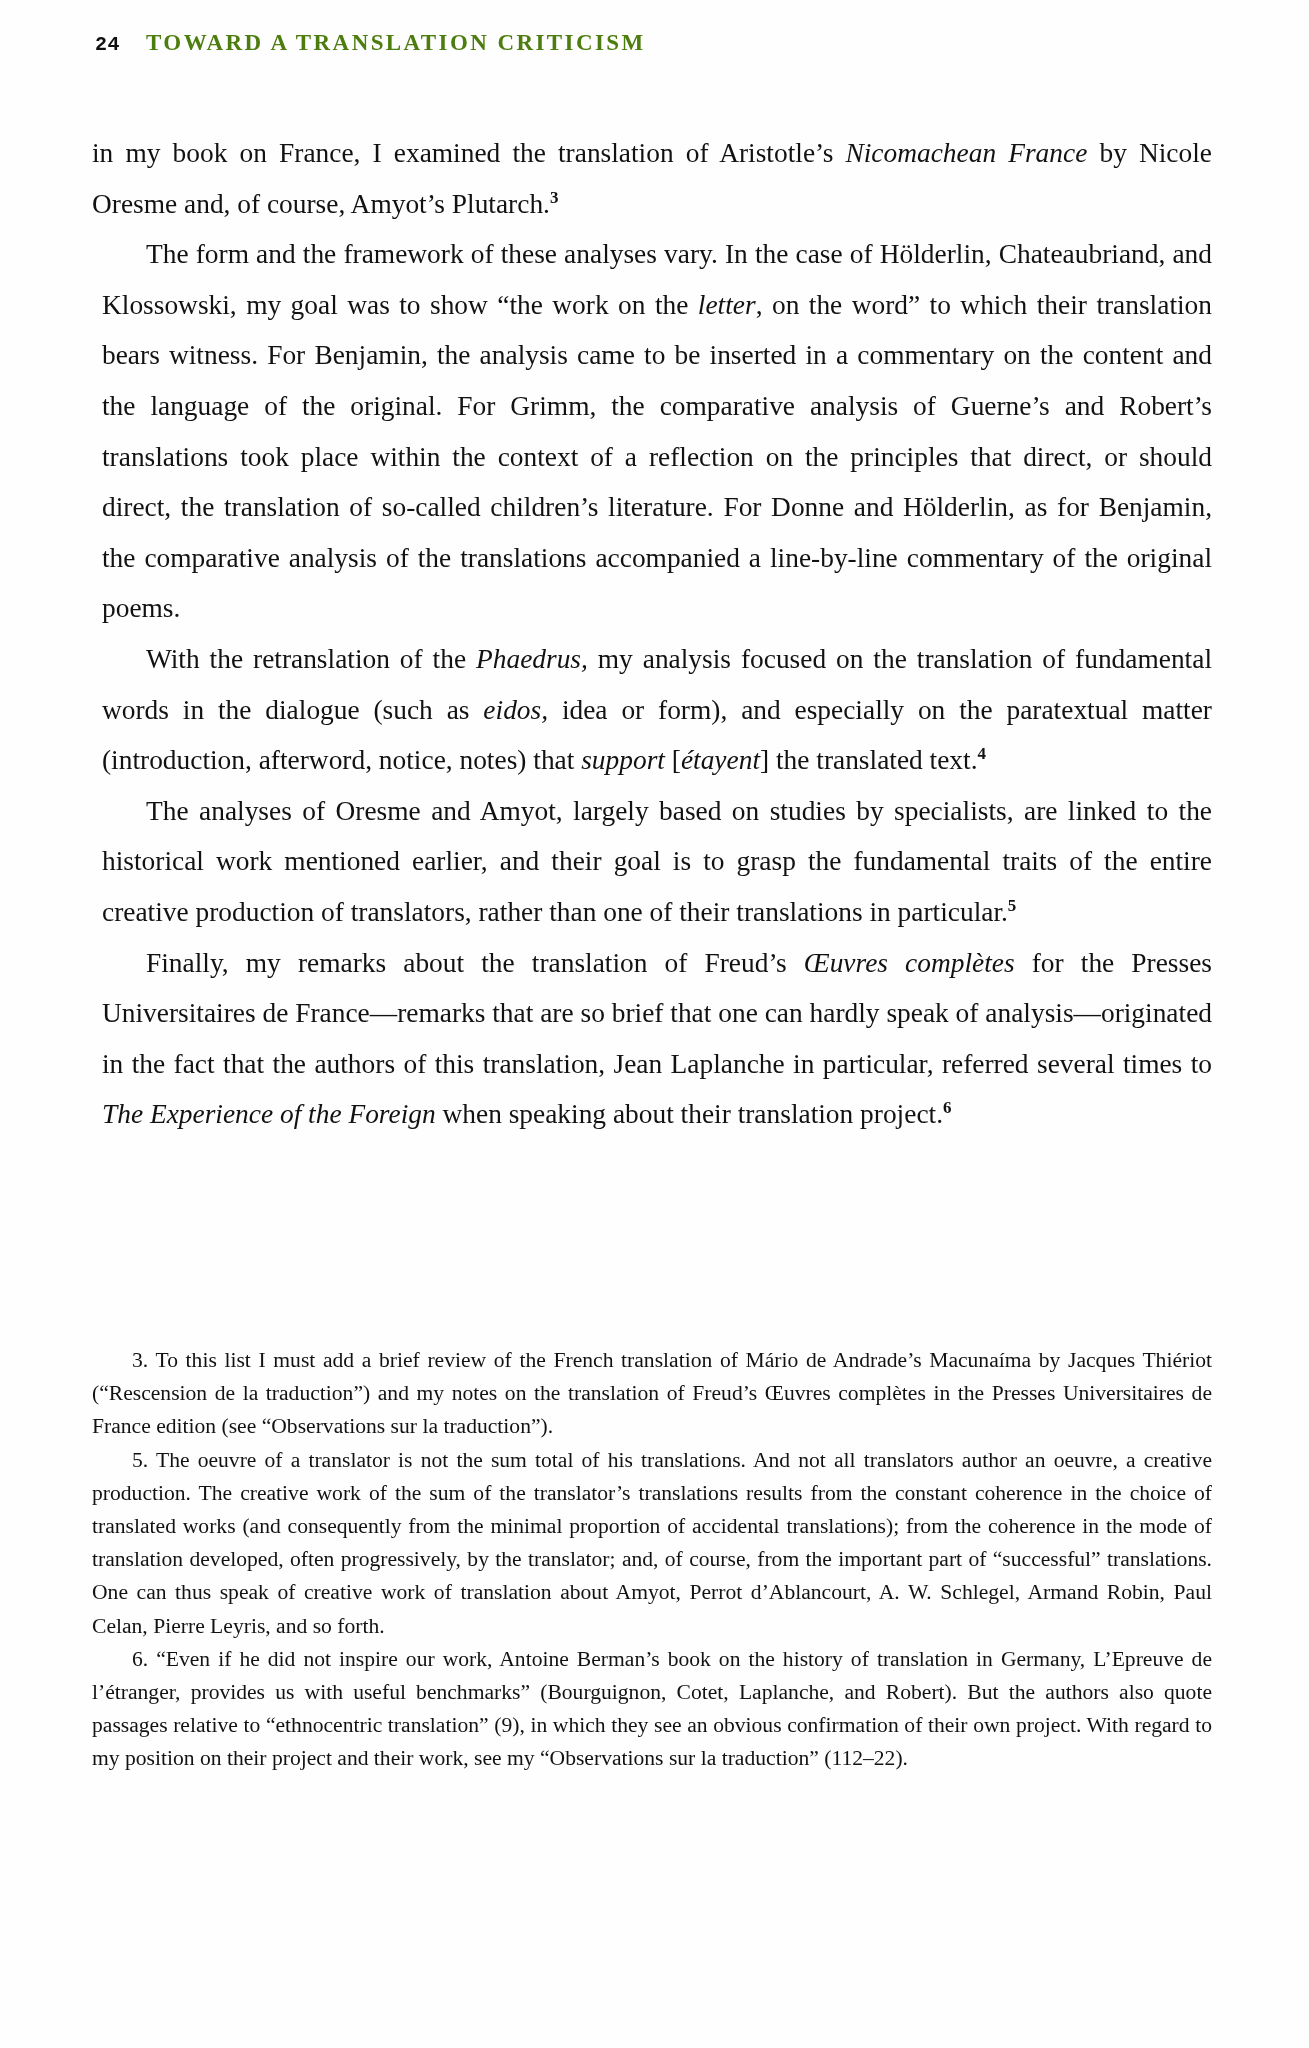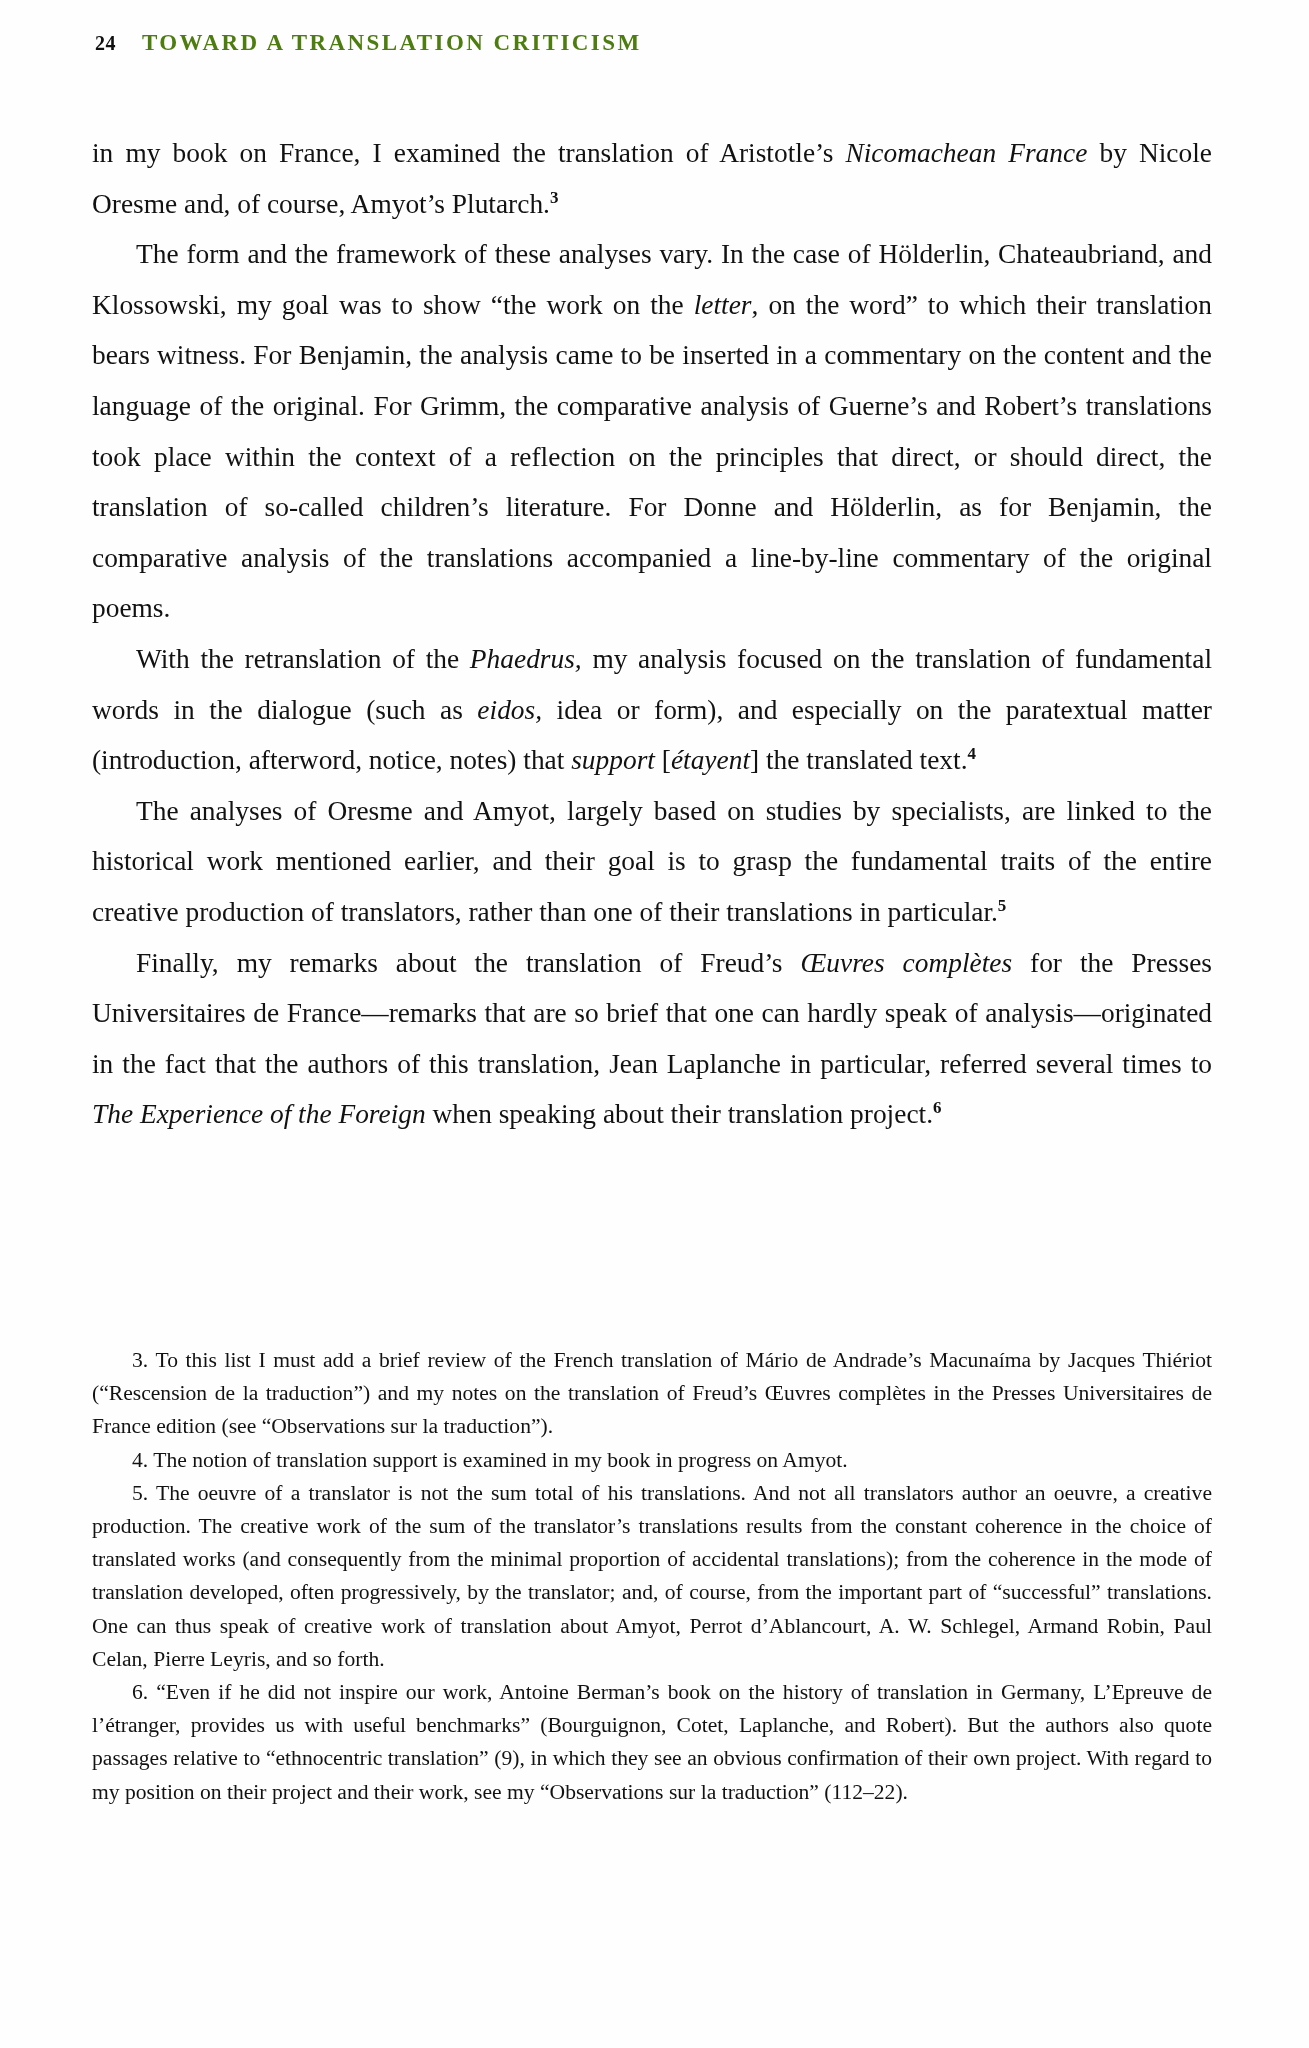--- a/index.html
+++ b/index.html
@@ -32,20 +32,21 @@
     display: flex;
     align-items: baseline;
     font-variant: normal;
   }
   .folio {
     font-weight: 700;
     font-size: 20px;
     letter-spacing: 0.5px;
     margin-right: 26px;
     color: #101010;
+    font-family: Liberation Mono, monospace;
   }
   .head-title {
     font-size: 23px;
     font-weight: 700;
     letter-spacing: 2.4px;
     color: #4d7c0f;
     text-transform: uppercase;
   }
 
   
@@ -60,20 +61,21 @@
     font-size: 27.4px;
     line-height: 50.6px;
     text-align: justify;
     text-justify: inter-word;
     -webkit-hyphens: none;
     hyphens: none;
     color: #121212;
   }
   p.para.indent {
     text-indent: 44px;
+    margin-left: 10px;
   }
   p.para .it { font-style: italic; }
   sup.fn {
     font-size: 0.62em;
     vertical-align: super;
     line-height: 0;
     font-weight: 700;
   }
 
   
@@ -123,19 +125,18 @@
   <div class="body-block" id="body-block">
       <p class="para"><span>in my book on France, I examined the translation of Aristotle’s </span><span class="it">Nicomachean France</span><span> by Nicole Oresme and, of course, Amyot’s Plutarch.</span><sup class="fn">3</sup></p>
       <p class="para indent"><span>The form and the framework of these analyses vary. In the case of Hölderlin, Chateaubriand, and Klossowski, my goal was to show “the work on the </span><span class="it">letter</span><span>, on the word” to which their translation bears witness. For Benjamin, the analysis came to be inserted in a commentary on the content and the language of the original. For Grimm, the comparative analysis of Guerne’s and Robert’s translations took place within the context of a reflection on the principles that direct, or should direct, the translation of so-called children’s literature. For Donne and Hölderlin, as for Benjamin, the comparative analysis of the translations accompanied a line-by-line commentary of the original poems.</span></p>
       <p class="para indent"><span>With the retranslation of the </span><span class="it">Phaedrus,</span><span> my analysis focused on the translation of fundamental words in the dialogue (such as </span><span class="it">eidos,</span><span> idea or form), and especially on the paratextual matter (introduction, afterword, notice, notes) that </span><span class="it">support</span><span> [</span><span class="it">étayent</span><span>] the translated text.</span><sup class="fn">4</sup></p>
       <p class="para indent"><span>The analyses of Oresme and Amyot, largely based on studies by specialists, are linked to the historical work mentioned earlier, and their goal is to grasp the fundamental traits of the entire creative production of translators, rather than one of their translations in particular.</span><sup class="fn">5</sup></p>
       <p class="para indent"><span>Finally, my remarks about the translation of Freud’s </span><span class="it">Œuvres complètes</span><span> for the Presses Universitaires de France—remarks that are so brief that one can hardly speak of analysis—originated in the fact that the authors of this translation, Jean Laplanche in particular, referred several times to </span><span class="it">The Experience of the Foreign</span><span> when speaking about their translation project.</span><sup class="fn">6</sup></p>
     </div>
 
   <div class="notes-block" id="notes-block">
       <p class="note indent"><span>3. To this list I must add a brief review of the French translation of Mário de Andrade’s </span><span class="it">Macunaíma</span><span> by Jacques Thiériot (“Rescension de la traduction”) and my notes on the translation of Freud’s </span><span class="it">Œuvres complètes</span><span> in the Presses Universitaires de France edition (see “Observations sur la traduction”).</span></p>
-      <p class="note indent"><span>4. The notion of translation support is examined in my book in progress on Amyot.</span></p>
       <p class="note indent"><span>5. The oeuvre of a translator is not the sum total of his translations. And not all translators author an oeuvre, a creative production. The creative work of the sum of the translator’s translations results from the constant coherence in the choice of translated works (and consequently from the minimal proportion of accidental translations); from the coherence in the mode of translation developed, often progressively, by the translator; and, of course, from the important part of “successful” translations. One can thus speak of creative work of translation about Amyot, Perrot d’Ablancourt, A. W. Schlegel, Armand Robin, Paul Celan, Pierre Leyris, and so forth.</span></p>
       <p class="note indent"><span>6. “Even if he did not inspire our work, Antoine Berman’s book on the history of translation in Germany, </span><span class="it">L’Epreuve de l’étranger,</span><span> provides us with useful benchmarks” (Bourguignon, Cotet, Laplanche, and Robert). But the authors also quote passages relative to “ethnocentric translation” (9), in which they see an obvious confirmation of their own project. With regard to my position on their project and their work, see my “Observations sur la traduction” (112–22).</span></p>
     </div>
 
 
 </div>
 
 </body></html>

